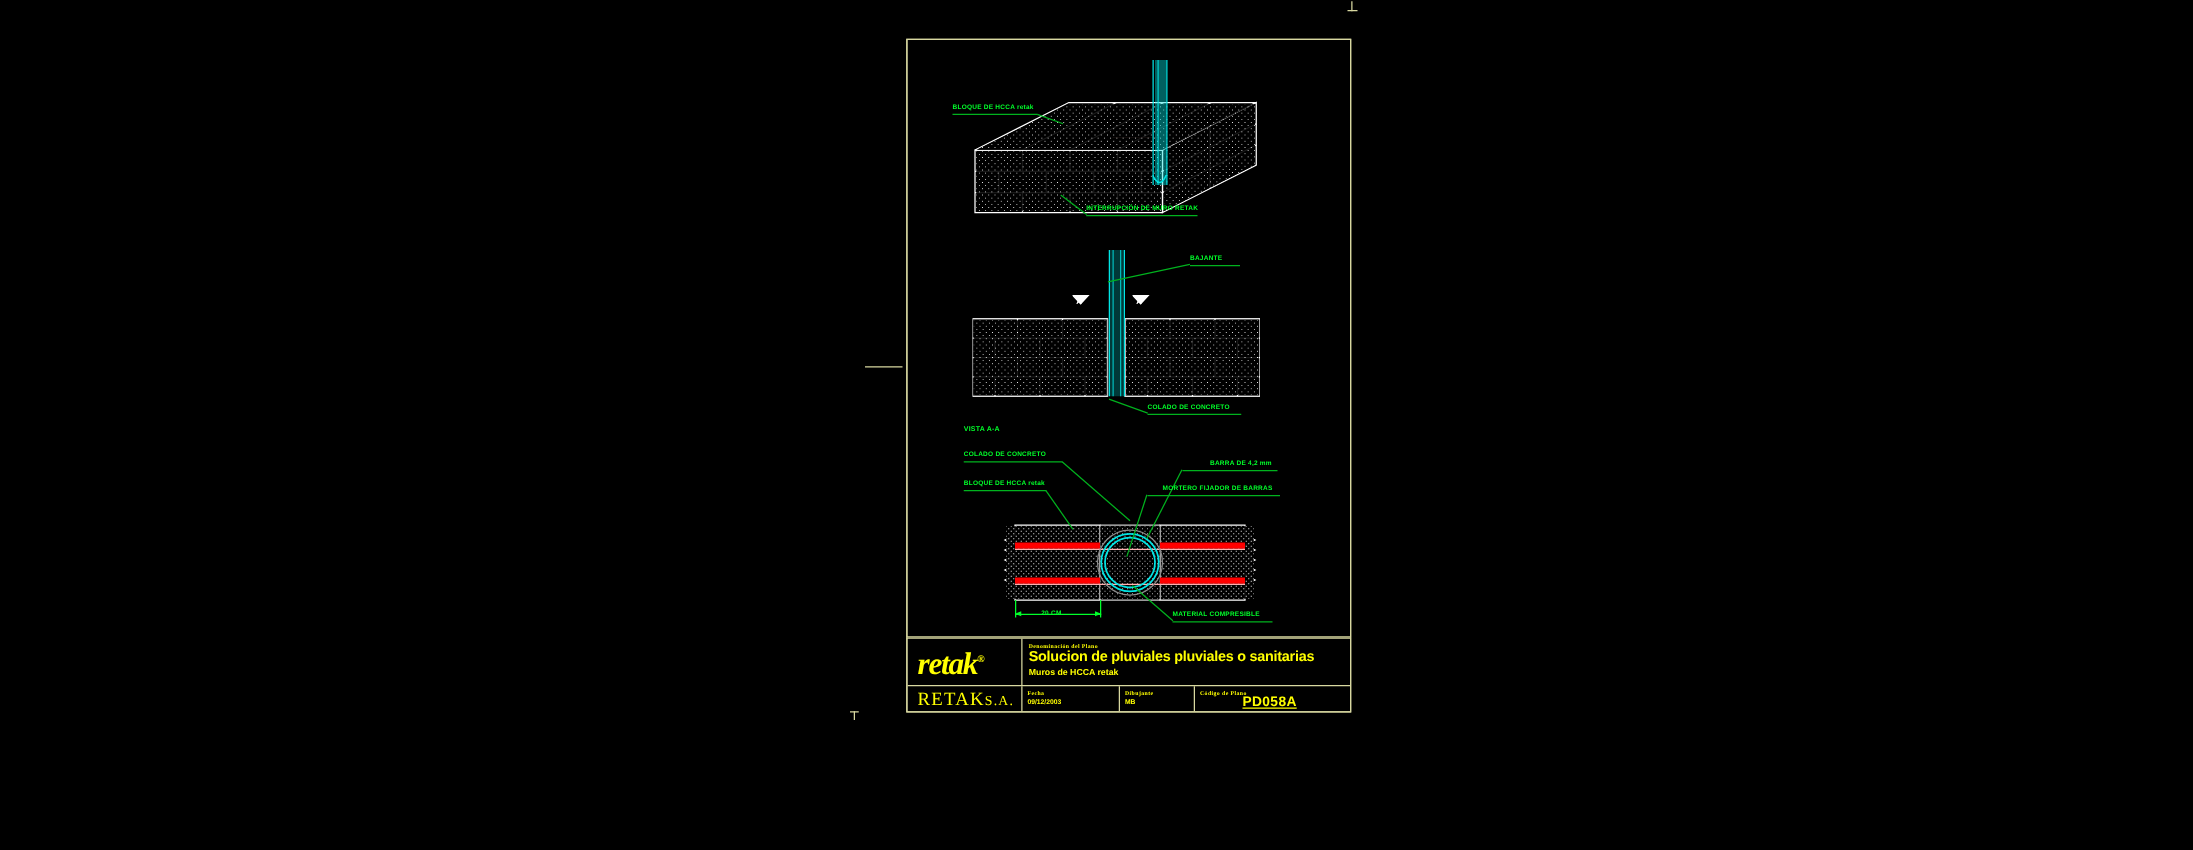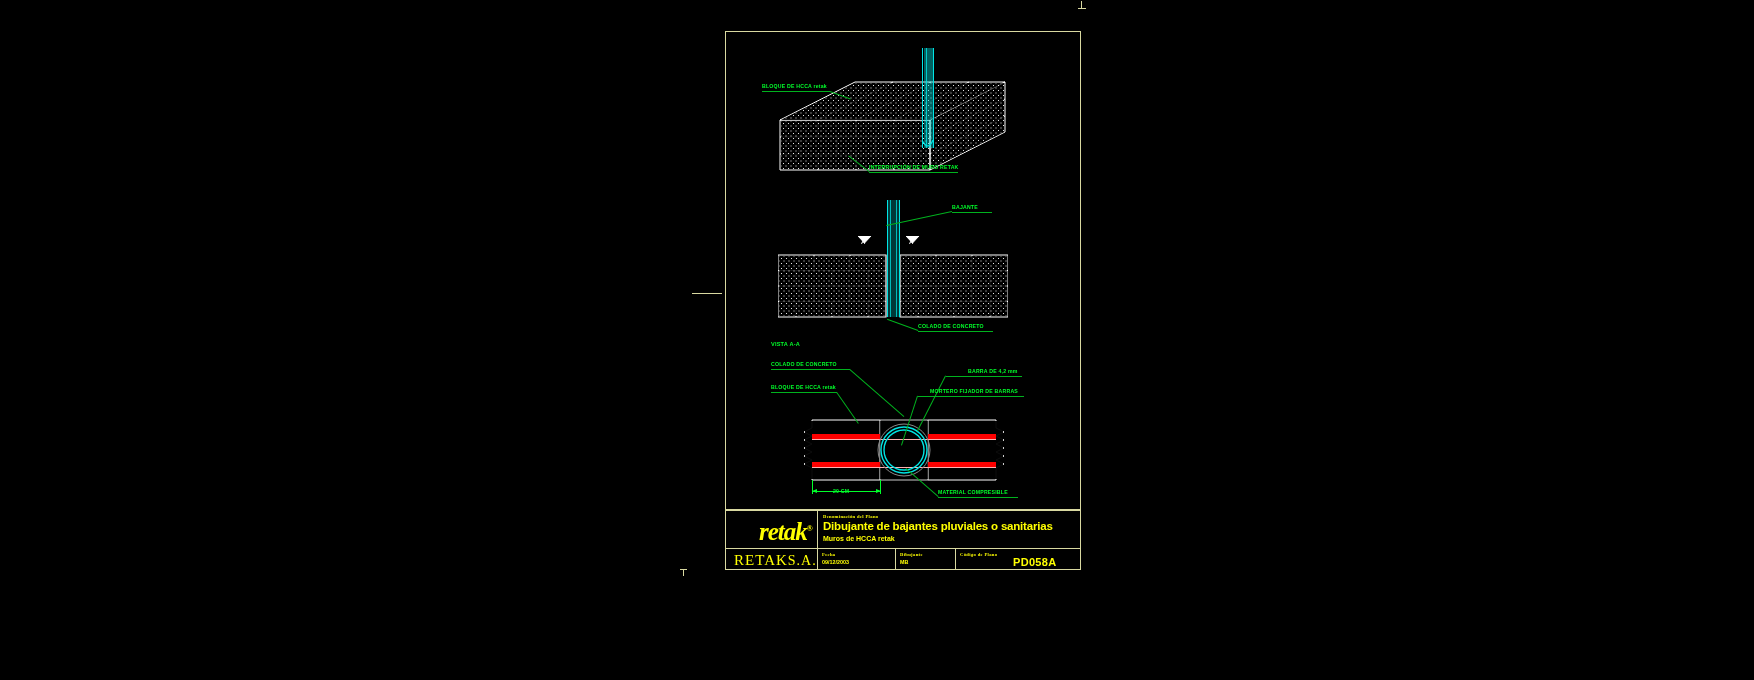--- a/index.html
+++ b/index.html
@@ -42,21 +42,21 @@
   #title-block{position:absolute;left:725px;top:510px;width:356px;height:60px;border:1px solid #d8d8a0;box-sizing:border-box;}
   #tb-row1{position:absolute;left:0;top:0;right:0;height:38px;border-bottom:1px solid #d8d8a0;box-sizing:border-box;}
   #tb-row2{position:absolute;left:0;top:38px;right:0;bottom:0;}
   .tb-cell{position:absolute;box-sizing:border-box;border-right:1px solid #d8d8a0;height:100%;}
   .tb-cap{color:#ffff00;font-family:"Liberation Serif",serif;font-size:4.6px;font-weight:bold;letter-spacing:.35px;white-space:nowrap;}
   .tb-val{color:#ffff00;font-family:"Liberation Sans",sans-serif;font-weight:bold;white-space:nowrap;}
 
   #logo-retak{color:#ffff00;font-family:"Liberation Serif",serif;font-style:italic;font-weight:bold;font-size:25px;letter-spacing:-1px;line-height:1;}
   #logo-reg{font-size:8px;vertical-align:super;font-style:normal;}
   #logo-ardal{color:#ffff00;font-family:"Liberation Serif",serif;font-size:15px;letter-spacing:1px;}
-  #logo-ardal-sa{font-size:14px;}
+  #logo-ardal-sa{font-size:11px;}
 
   #plan-title{color:#ffff00;font-size:11.5px;font-weight:bold;font-family:"Liberation Sans",sans-serif;white-space:nowrap;letter-spacing:-.2px;}
   #plan-subtitle{color:#ffff00;font-size:7px;font-weight:bold;font-family:"Liberation Sans",sans-serif;white-space:nowrap;}
   #plan-code{color:#ffff00;font-size:11px;font-weight:bold;font-family:"Liberation Sans",sans-serif;letter-spacing:.3px;}
   .dimline{position:absolute;background:#00ff2a;height:1px;}
   .dimarrow{position:absolute;width:0;height:0;border-top:2.5px solid transparent;border-bottom:2.5px solid transparent;}
 </style>
 </head>
 <body>
 
@@ -263,28 +263,28 @@
 
   <div class="lbl" style="left:938px;top:489px;font-size:5.2px;">MATERIAL COMPRESIBLE</div>
   <div class="ln" style="left:938px;top:497px;width:80px;height:1px;"></div>
   <div class="ln" style="left:938px;top:497px;width:43px;height:1px;transform:rotate(-139deg);transform-origin:0 0;"></div>
 
   <div id="title-block">
 
     <div id="tb-row1">
 
       <div class="tb-cell" style="left:0;top:0;width:92px;">
-        <div id="logo-retak" style="position:absolute;left:8px;top:8px;margin-left:25px;">
+        <div id="logo-retak" style="position:absolute;left:8px;top:8px;">
           <span>retak</span><span id="logo-reg">®</span>
         </div>
       </div>
 
       <div class="tb-cell" style="left:92px;top:0;width:263px;border-right:none;">
         <div class="tb-cap" style="position:absolute;left:5px;top:3px;">Denominación  del  Plano</div>
-        <div id="plan-title" style="position:absolute;left:5px;top:9px;">Dibujante de bajantes pluviales o sanitarias</div>
+        <div id="plan-title" style="position:absolute;left:5px;top:9px;">Solucion de pluviales pluviales o sanitarias</div>
         <div id="plan-subtitle" style="position:absolute;left:5px;top:24px;">Muros de HCCA retak</div>
       </div>
     </div>
 
     <div id="tb-row2">
 
       <div class="tb-cell" style="left:0;top:0;width:92px;">
         <div id="logo-ardal" style="position:absolute;left:8px;top:3px;">
           <span>RETAK</span><span id="logo-ardal-sa">S.A.</span>
         </div>
@@ -295,18 +295,18 @@
         <div class="tb-val" style="position:absolute;left:4px;top:10px;font-size:5.4px;">09/12/2003</div>
       </div>
 
       <div class="tb-cell" style="left:170px;top:0;width:60px;">
         <div class="tb-cap" style="position:absolute;left:4px;top:3px;">Dibujante</div>
         <div class="tb-val" style="position:absolute;left:4px;top:10px;font-size:5.4px;">MB</div>
       </div>
 
       <div class="tb-cell" style="left:230px;top:0;width:125px;border-right:none;">
         <div class="tb-cap" style="position:absolute;left:4px;top:3px;">Código de Plano</div>
-        <div id="plan-code" style="position:absolute;left:57px;top:7px;">PD058A</div>
+        <div id="plan-code" style="position:absolute;left:38px;top:7px;text-decoration:underline;">PD058A</div>
       </div>
     </div>
   </div>
 
 </div>
 
 </body></html>

